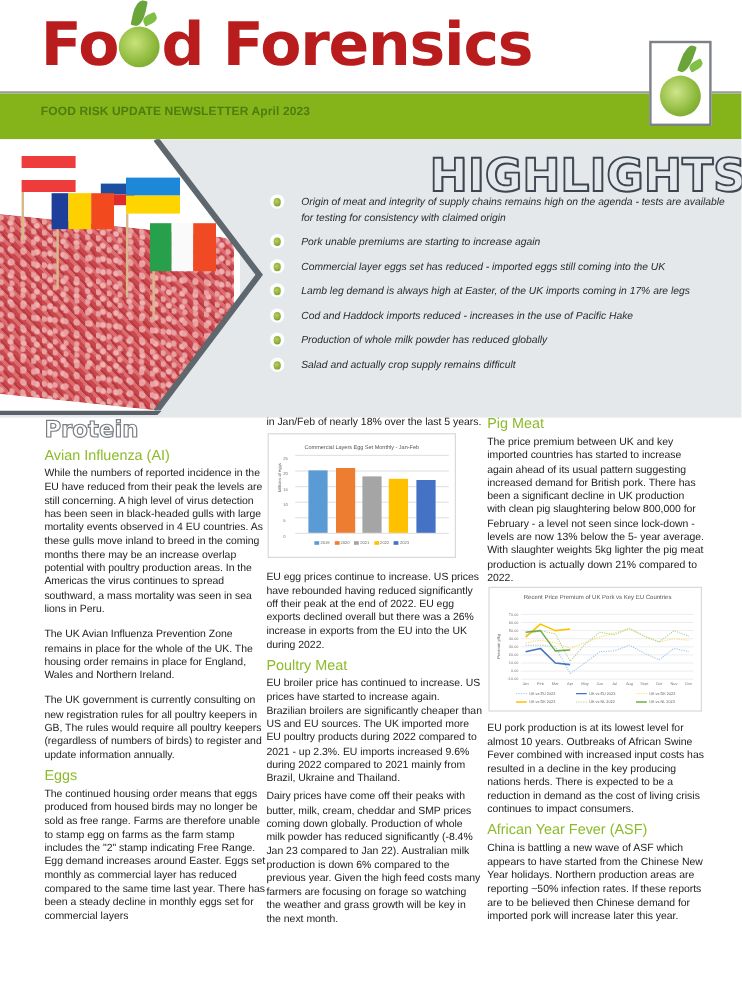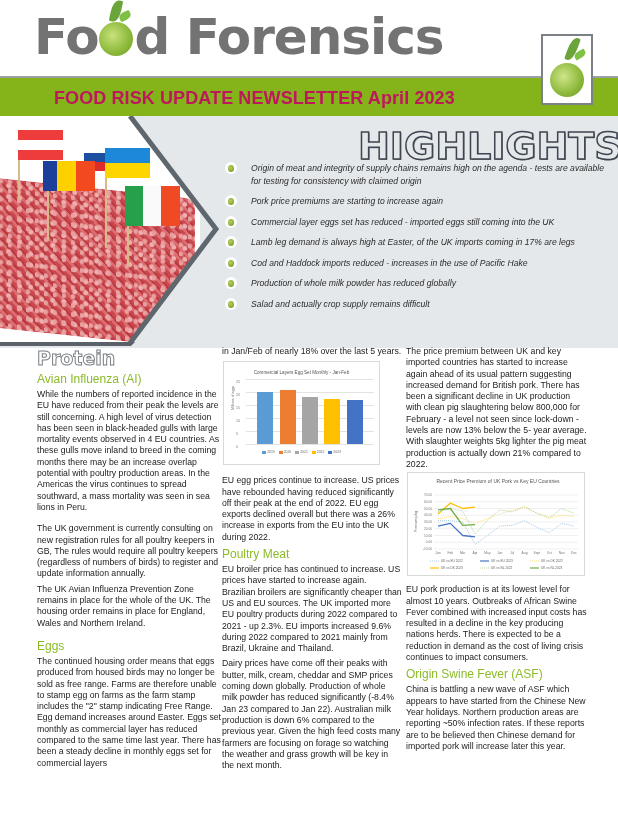--- a/index.html
+++ b/index.html
@@ -2,32 +2,32 @@
 <html><head>
 <meta charset="utf-8">
 <style>
   * { box-sizing: border-box; margin: 0; padding: 0; }
   html, body { width: 618px; height: 834px; background: #ffffff; overflow: hidden; }
   body { font-family: "Liberation Sans", sans-serif; color: #2a2a2a; position: relative; }
 
   
   .masthead { position: absolute; left: 0; top: 0; width: 618px; height: 75px; background: #fff; }
   .brand { position: absolute; left: 34px; top: 4px; font-family: "DejaVu Sans", sans-serif; font-weight: bold;
-           font-size: 50px; letter-spacing: -1px; color: #737373; line-height: 66px; white-space: nowrap; }
+           font-size: 50px; letter-spacing: -1px; color: #b91c1c; line-height: 66px; white-space: nowrap; }
   .brand .globe-o { display: inline-block; width: 34px; height: 34px; border-radius: 50%;
            background: radial-gradient(circle at 40% 40%, #c8e27a, #8bb83a 60%, #6d9a28);
            vertical-align: -2px; margin: 0 1px; position: relative; }
   .brand .globe-o::before { content: ""; position: absolute; left: 12px; top: -22px; width: 10px; height: 22px;
            background: #6aa43a; border-radius: 60% 10% 60% 10%; transform: rotate(12deg); }
   .brand .globe-o::after { content: ""; position: absolute; left: 20px; top: -10px; width: 12px; height: 8px;
            background: #7fbf45; border-radius: 50% 10% 50% 10%; transform: rotate(-25deg); }
 
   .grey-rule { position: absolute; left: 0; top: 76px; width: 618px; height: 2px; background: #9aa0a3; }
   .green-band { position: absolute; left: 0; top: 78px; width: 618px; height: 38px; background: #84b31a; }
-  .newsletter-title { position: absolute; left: 34px; top: 88px; color: #be185d; font-weight: bold; font-size: 18px; letter-spacing: 0.1px; margin-left: 20px; }
+  .newsletter-title { position: absolute; left: 34px; top: 88px; color: #4d7c0f; font-weight: bold; font-size: 10px; letter-spacing: 0.1px; }
   .logo-box { position: absolute; left: 541px; top: 34px; width: 52px; height: 71px; background: #fff;
               border: 2px solid #7b8187; display: flex; align-items: flex-end; justify-content: center; }
   .logo-box .g { width: 34px; height: 34px; margin-bottom: 6px; border-radius: 50%;
               background: radial-gradient(circle at 40% 40%, #cfe58a, #8bb83a 60%, #6a9628); position: relative; }
   .logo-box .g::before { content: ""; position: absolute; left: 18px; top: -26px; width: 9px; height: 24px;
               background: #6aa43a; border-radius: 60% 10% 60% 10%; transform: rotate(20deg); }
   .logo-box .g::after { content: ""; position: absolute; left: 24px; top: -12px; width: 12px; height: 7px;
               background: #80c145; border-radius: 50% 10% 50% 10%; transform: rotate(-30deg); }
 
   
@@ -135,37 +135,37 @@
   </div>
 </div>
 <svg class="hero-frame" width="222" height="227" viewBox="0 0 222 227">
   <polygon points="130,0 222,0 222,227 130,227 216,113" fill="#e4e8eb"></polygon>
   <polyline points="130,0 216,113 130,227" fill="none" stroke="#5f676e" stroke-width="5"></polyline>
 </svg>
 
 <div class="hl-title">HIGHLIGHTS</div>
 <ul class="hl-list">
   <li class="hl-item"><span class="bullet"></span><span>Origin of meat and integrity of supply chains remains high on the agenda - tests are available for testing for consistency with claimed origin</span></li>
-  <li class="hl-item"><span class="bullet"></span><span>Pork price premiums are starting to increase again</span></li>
+  <li class="hl-item"><span class="bullet"></span><span>Pork unable premiums are starting to increase again</span></li>
   <li class="hl-item"><span class="bullet"></span><span>Commercial layer eggs set has reduced - imported eggs still coming into the UK</span></li>
   <li class="hl-item"><span class="bullet"></span><span>Lamb leg demand is always high at Easter, of the UK imports coming in 17% are legs</span></li>
   <li class="hl-item"><span class="bullet"></span><span>Cod and Haddock imports reduced - increases in the use of Pacific Hake</span></li>
   <li class="hl-item"><span class="bullet"></span><span>Production of whole milk powder has reduced globally</span></li>
   <li class="hl-item"><span class="bullet"></span><span>Salad and actually crop supply remains difficult</span></li>
 </ul>
 
 <div class="sec-rule"></div>
 <div class="sec-rule-dark"></div>
 
 <div class="col col1">
   <div class="protein-title">Protein</div>
   <h3>Avian Influenza (AI)</h3>
   <p>While the numbers of reported incidence in the EU have reduced from their peak the levels are still concerning. A high level of virus detection has been seen in black-headed gulls with large mortality events observed in 4 EU countries. As these gulls move inland to breed in the coming months there may be an increase overlap potential with poultry production areas. In the Americas the virus continues to spread southward, a mass mortality was seen in sea lions in Peru.</p>
+  <p>The UK Avian Influenza Prevention Zone remains in place for the whole of the UK. The housing order remains in place for England, Wales and Northern Ireland.</p>
   <p style="margin-bottom:4px">The UK government is currently consulting on new registration rules for all poultry keepers in GB, The rules would require all poultry keepers (regardless of numbers of birds) to register and update information annually.</p>
-  <p>The UK Avian Influenza Prevention Zone remains in place for the whole of the UK. The housing order remains in place for England, Wales and Northern Ireland.</p>
   <h3>Eggs</h3>
   <p>The continued housing order means that eggs produced from housed birds may no longer be sold as free range. Farms are therefore unable to stamp egg on farms as the farm stamp includes the "2" stamp indicating Free Range. Egg demand increases around Easter. Eggs set monthly as commercial layer has reduced compared to the same time last year. There has been a steady decline in monthly eggs set for commercial layers</p>
 </div>
 
 <div class="col col2">
   <p style="margin-bottom:2px">in Jan/Feb of nearly 18% over the last 5 years.</p>
 
   <div class="chart-box">
     <div class="ctitle">Commercial Layers Egg Set Monthly - Jan-Feb</div>
     <div class="ylabel">Millions of eggs</div>
@@ -197,20 +197,21 @@
       </div>
   </div>
 
   <p style="margin-bottom:4px">EU egg prices continue to increase. US prices have rebounded having reduced significantly off their peak at the end of 2022. EU egg exports declined overall but there was a 26% increase in exports from the EU into the UK during 2022.</p>
   <h3>Poultry Meat</h3>
   <p style="margin-bottom:4px">EU broiler price has continued to increase. US prices have started to increase again. Brazilian broilers are significantly cheaper than US and EU sources. The UK imported more EU poultry products during 2022 compared to 2021 - up 2.3%. EU imports increased 9.6% during 2022 compared to 2021 mainly from Brazil, Ukraine and Thailand.</p>
   <p>Dairy prices have come off their peaks with butter, milk, cream, cheddar and SMP prices coming down globally. Production of whole milk powder has reduced significantly (-8.4% Jan 23 compared to Jan 22). Australian milk production is down 6% compared to the previous year. Given the high feed costs many farmers are focusing on forage so watching the weather and grass growth will be key in the next month.</p>
 </div>
 
 <div class="col col3">
+  <h3>Pig Meat</h3>
   <p style="margin-bottom:2px">The price premium between UK and key imported countries has started to increase again ahead of its usual pattern suggesting increased demand for British pork. There has been a significant decline in UK production with clean pig slaughtering below 800,000 for February - a level not seen since lock-down - levels are now 13% below the 5- year average. With slaughter weights 5kg lighter the pig meat production is actually down 21% compared to 2022.</p>
 
   <div class="pchart">
     <div class="ctitle">Recent Price Premium of UK Pork vs Key EU Countries</div>
     <svg id="porksvg" width="178" height="104" viewBox="0 0 178 104">
         <line x1="26" x2="170" y1="76" y2="76" stroke="#e6e6e6" stroke-width="0.6"></line>
         <text x="24" y="77" font-size="3.2" fill="#777" text-anchor="end" font-family="Liberation Sans, sans-serif">-10.00</text>
         <line x1="26" x2="170" y1="69.25" y2="69.25" stroke="#e6e6e6" stroke-width="0.6"></line>
         <text x="24" y="70.25" font-size="3.2" fill="#777" text-anchor="end" font-family="Liberation Sans, sans-serif">0.00</text>
         <line x1="26" x2="170" y1="62.5" y2="62.5" stroke="#e6e6e6" stroke-width="0.6"></line>
@@ -255,15 +256,15 @@
         <line x1="22" x2="31" y1="95" y2="95" stroke="#ffc000" stroke-width="1.2"></line>
         <text x="33" y="96.2" font-size="3.2" fill="#666" font-family="Liberation Sans, sans-serif">UK vs DK 2023</text>
         <line x1="72" x2="81" y1="95" y2="95" stroke="#a9d18e" stroke-width="0.8" stroke-dasharray="1,1"></line>
         <text x="83" y="96.2" font-size="3.2" fill="#666" font-family="Liberation Sans, sans-serif">UK vs NL 2022</text>
         <line x1="122" x2="131" y1="95" y2="95" stroke="#70ad47" stroke-width="1.2"></line>
         <text x="133" y="96.2" font-size="3.2" fill="#666" font-family="Liberation Sans, sans-serif">UK vs NL 2023</text>
       </svg>
   </div>
 
   <p style="margin-bottom:4px">EU pork production is at its lowest level for almost 10 years. Outbreaks of African Swine Fever combined with increased input costs has resulted in a decline in the key producing nations herds. There is expected to be a reduction in demand as the cost of living crisis continues to impact consumers.</p>
-  <h3>Origin Swine Fever (ASF)</h3>
+  <h3>African Year Fever (ASF)</h3>
   <p>China is battling a new wave of ASF which appears to have started from the Chinese New Year holidays. Northern production areas are reporting ~50% infection rates. If these reports are to be believed then Chinese demand for imported pork will increase later this year.</p>
 </div>
 
 </body></html>

